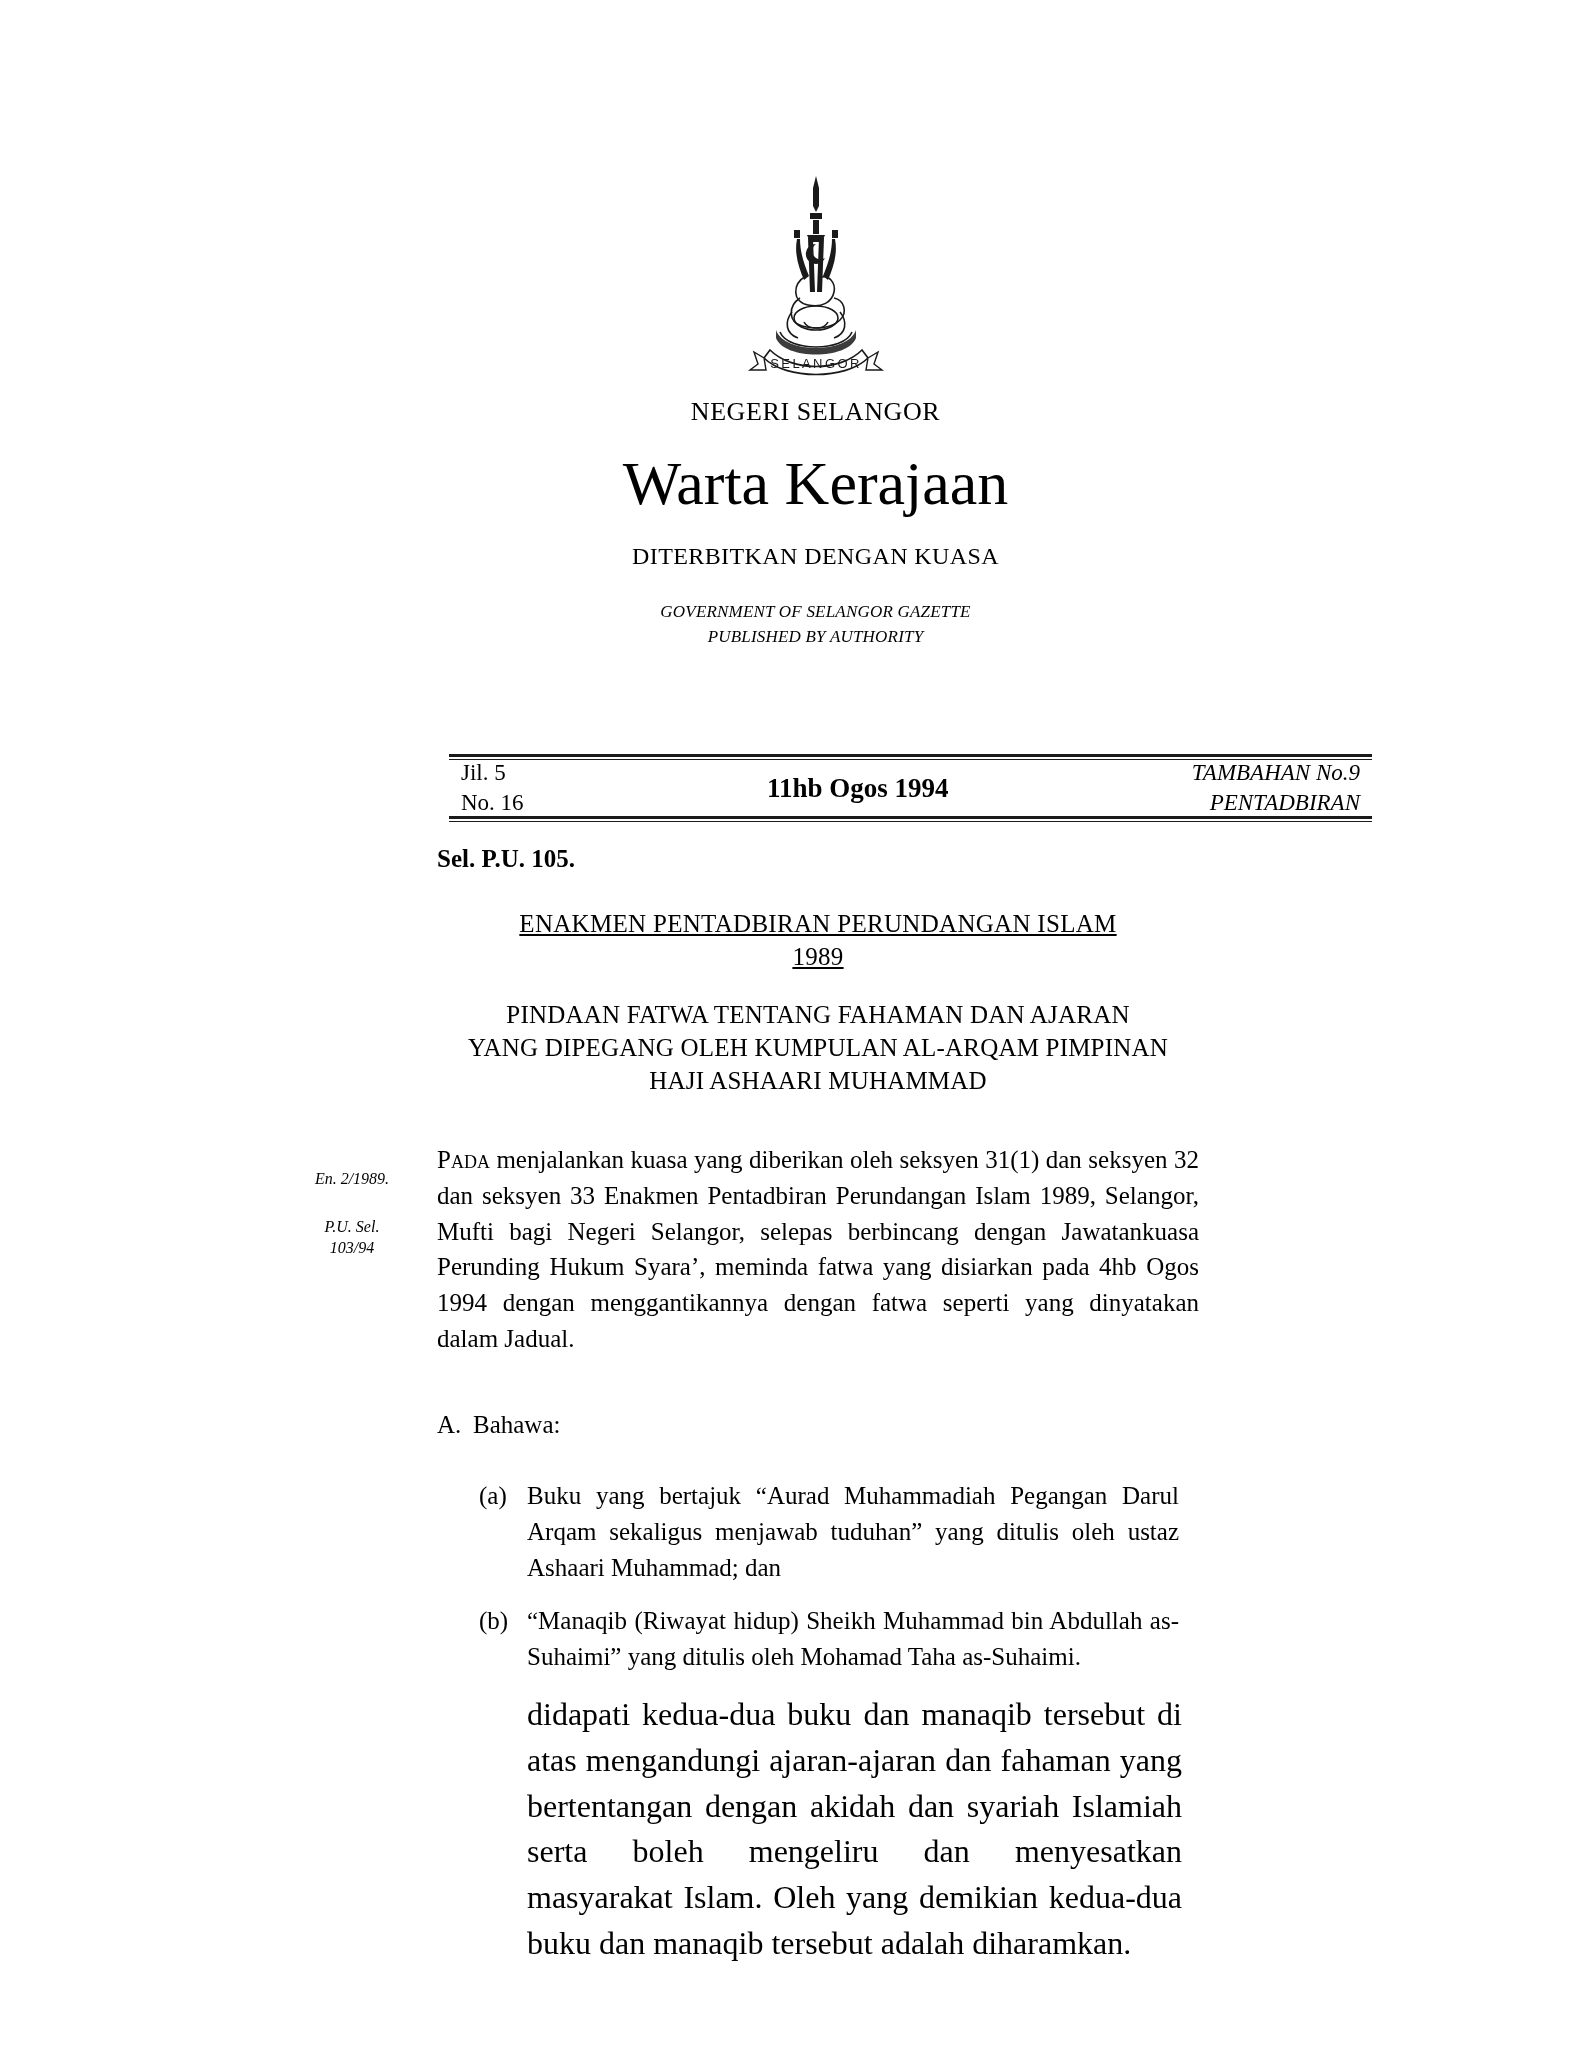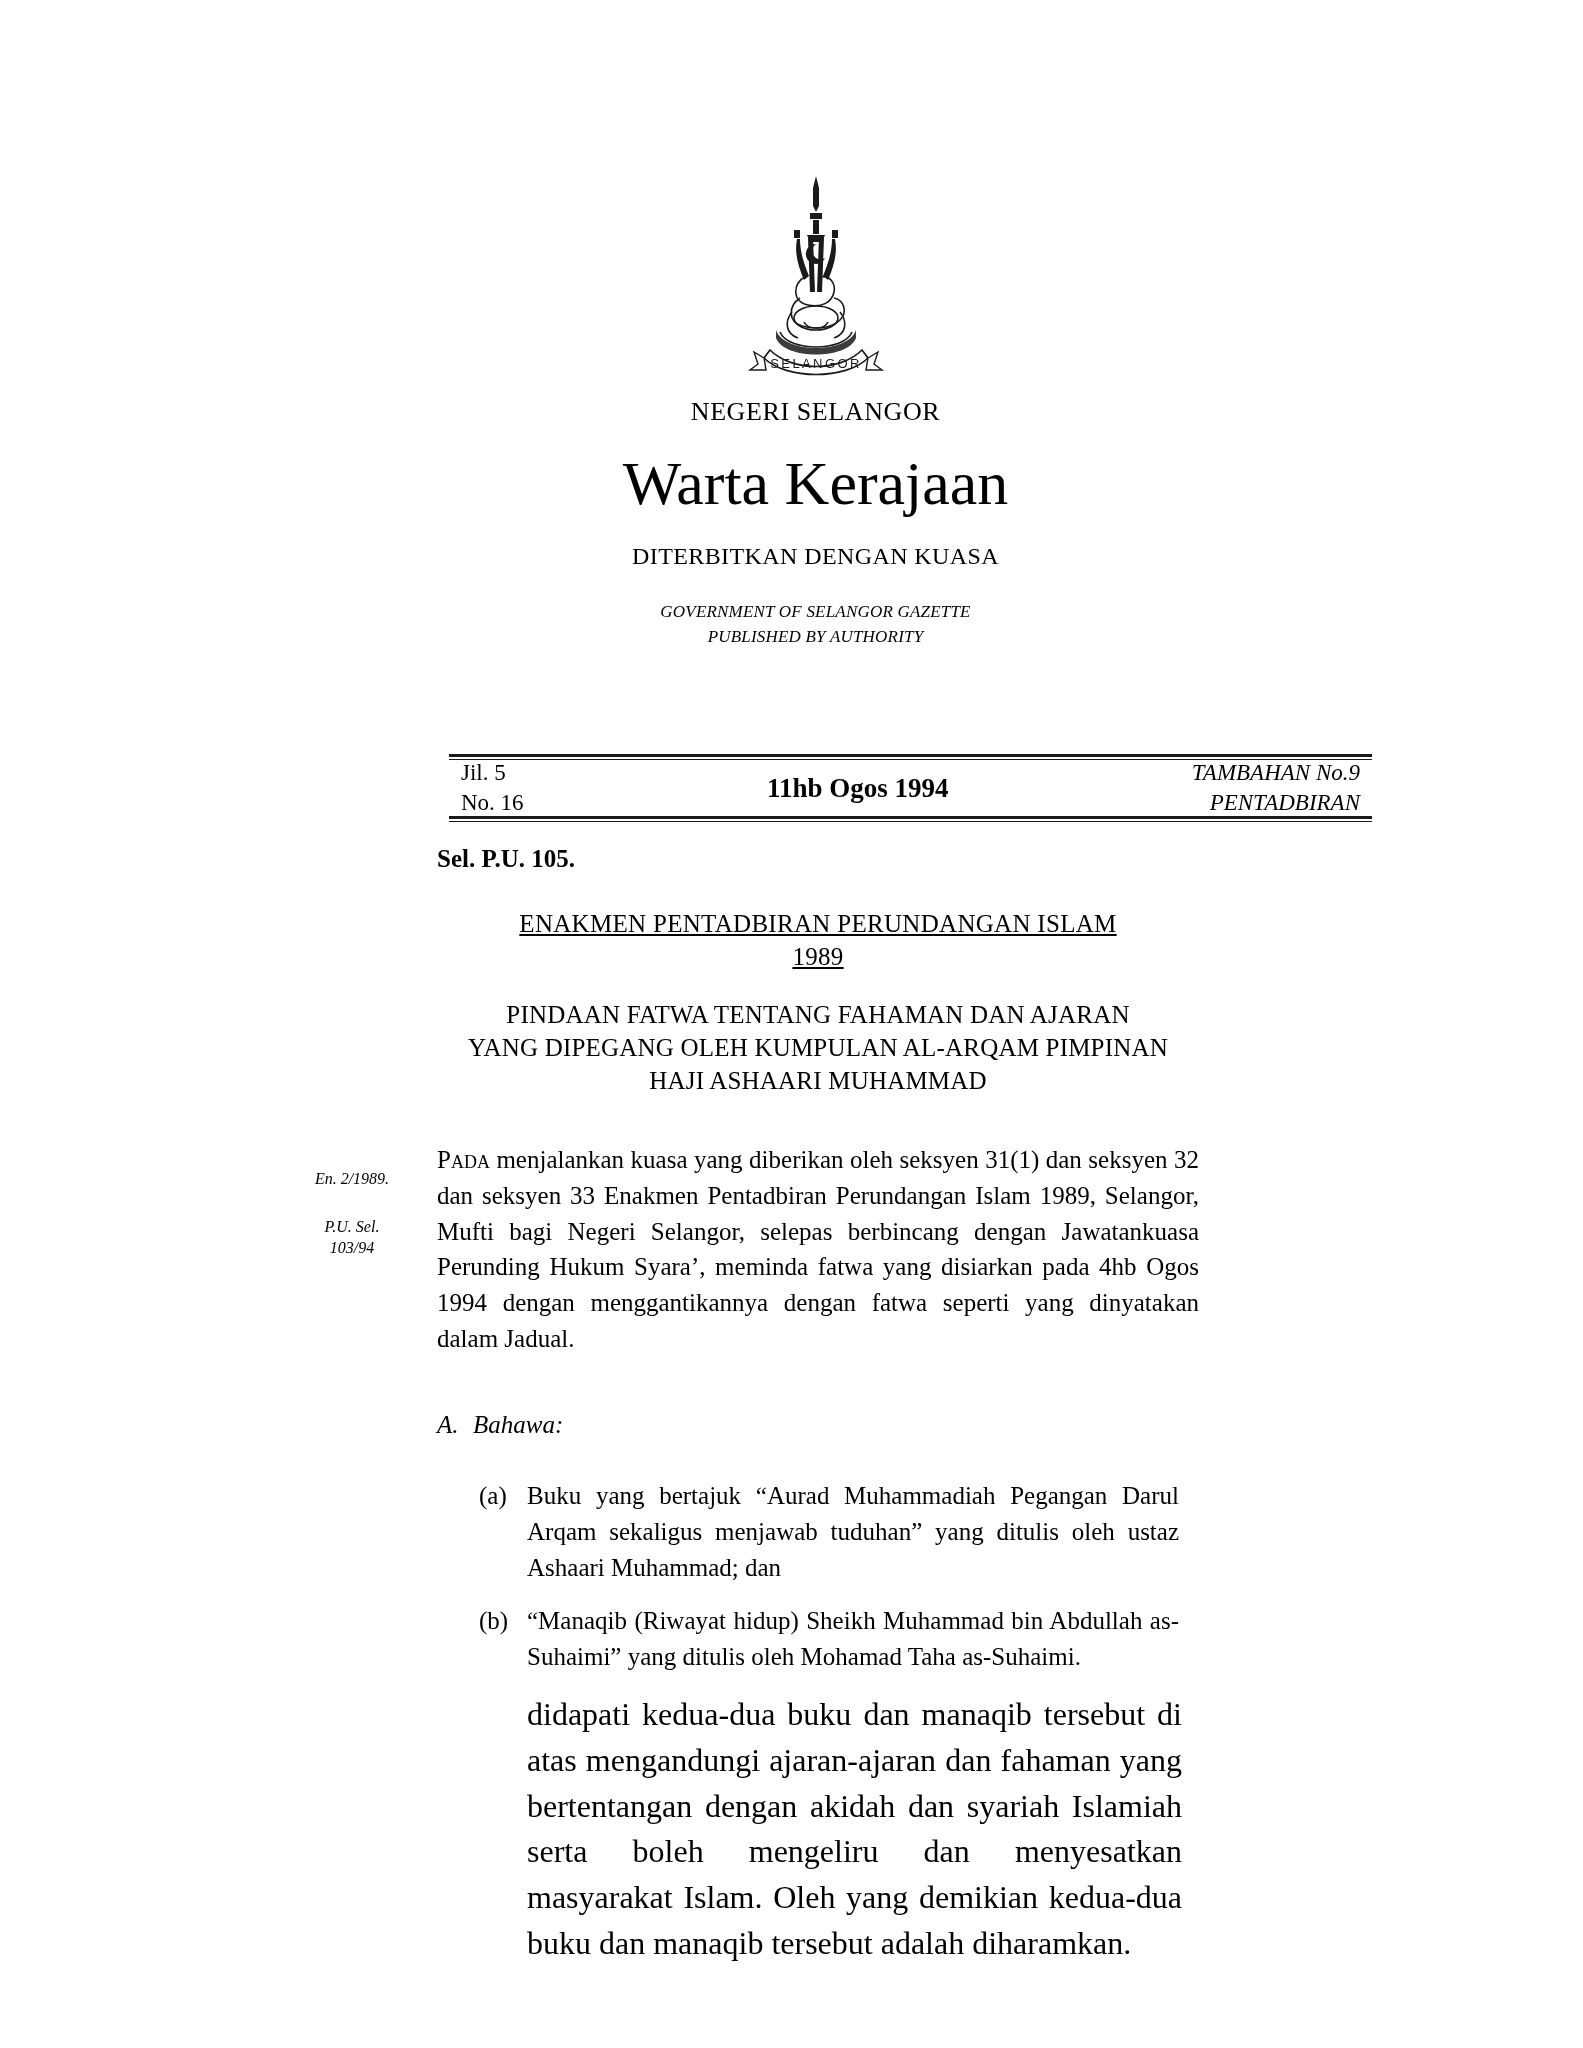--- a/index.html
+++ b/index.html
@@ -182,21 +182,20 @@
     font-weight: bold;
     letter-spacing: 0.4px;
   }
 
   .item-a {
     position: absolute;
     left: 413px;
     top: 1411px;
     width: 762px;
     font-size: 25px;
-    font-style: italic;
   }
   .item-a .marker { display: inline-block; width: 36px; }
 
   .sub-item {
     position: absolute;
     width: 700px;
     font-size: 25px;
     line-height: 1.43;
     text-align: justify;
   }

